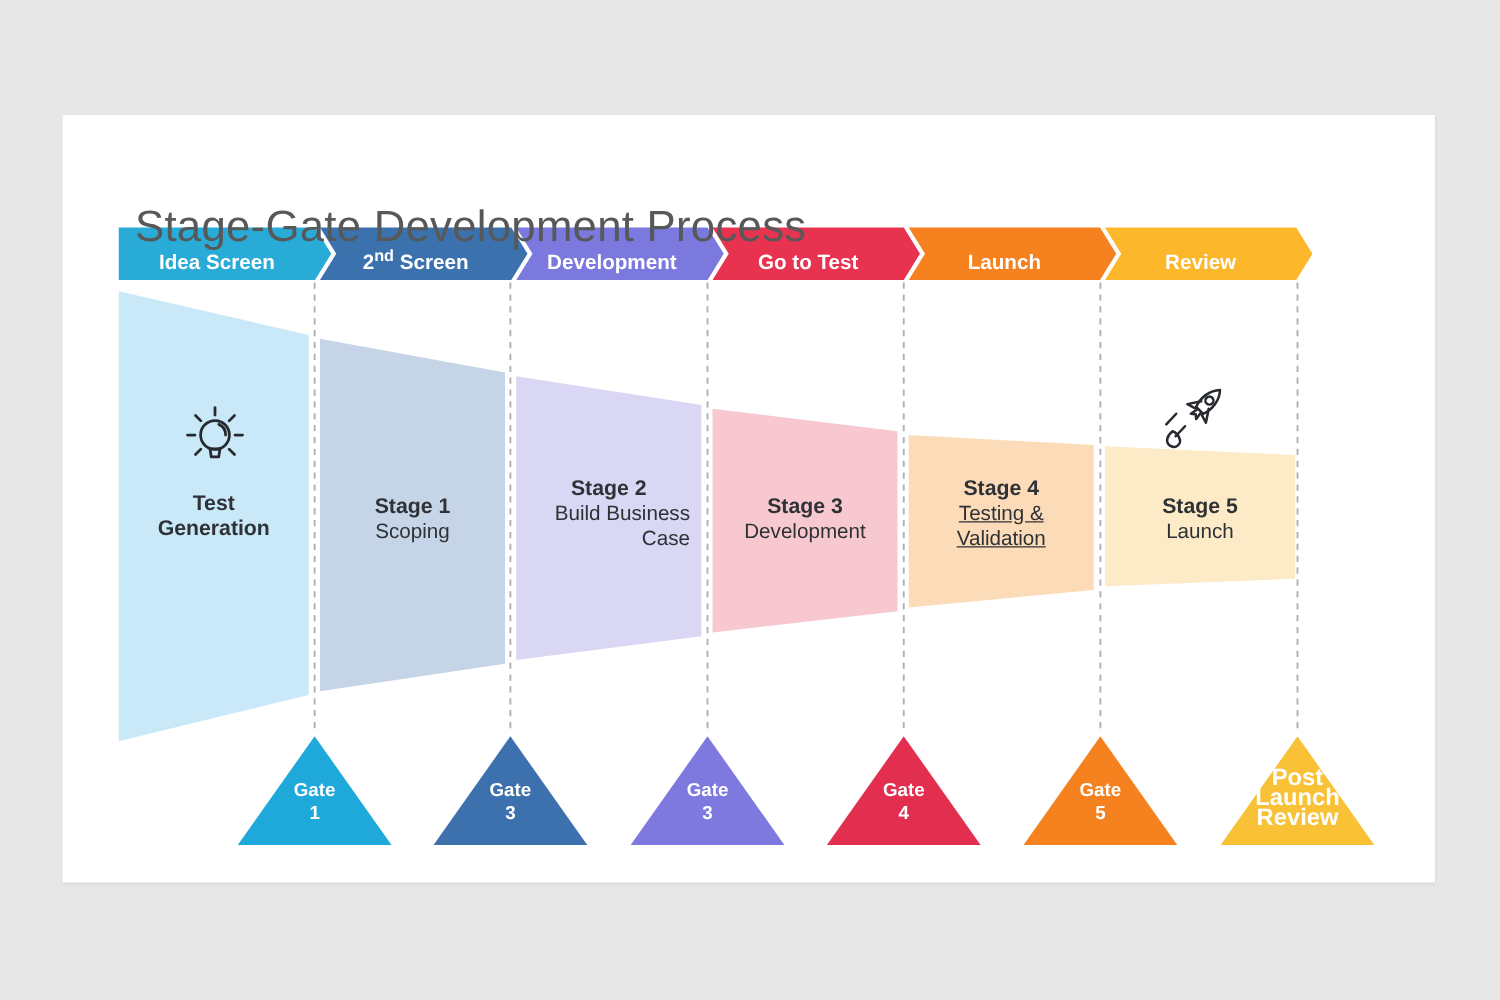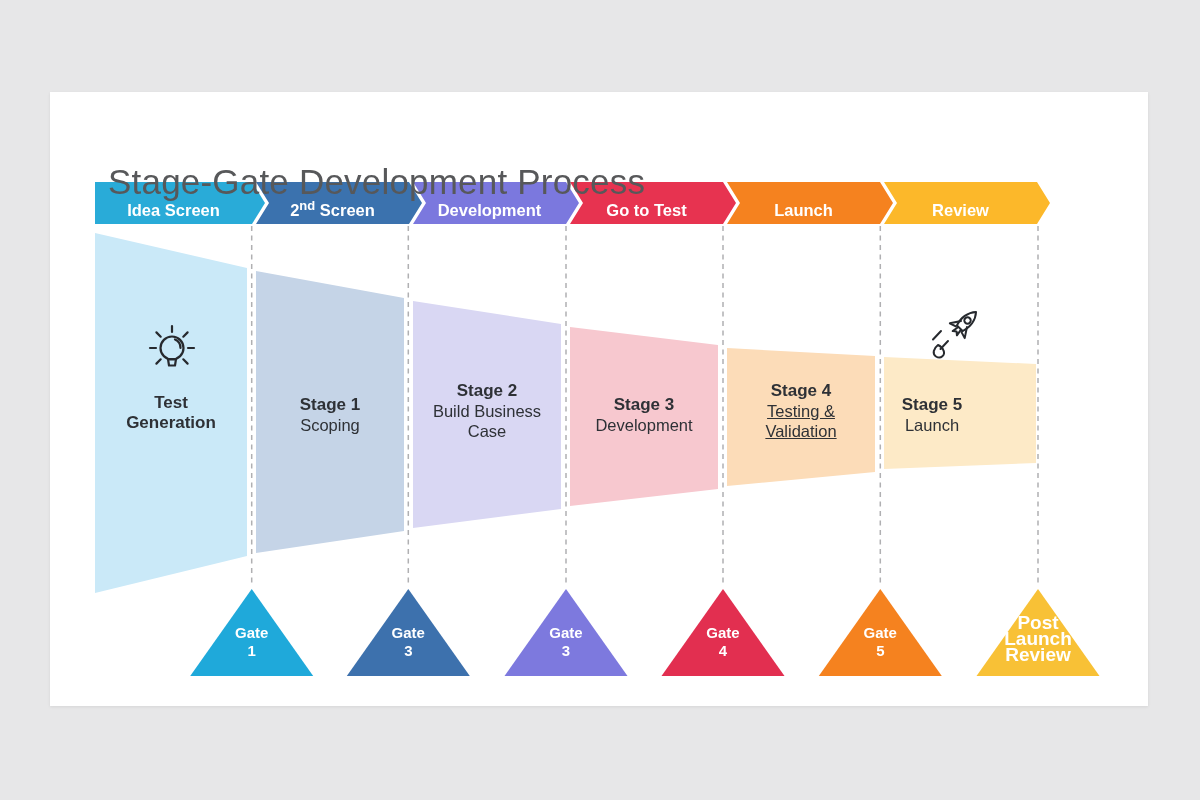--- a/index.html
+++ b/index.html
@@ -24,21 +24,21 @@
     position:absolute;top:186px;height:34px;width:150px;
     display:flex;align-items:flex-end;justify-content:center;
     color:#ffffff;font-size:16.5px;font-weight:700;
   }
   .banner-label sup{font-size:13px;line-height:0;}
   .stage-label{
     position:absolute;width:170px;text-align:center;
     color:#2e3136;font-size:16.5px;line-height:20px;
   }
   .stage-label .ttl{font-weight:700;font-size:17px;}
-  .wrap-130{max-width:130px;margin:0 auto;}
+  .wrap-130{max-width:130px;margin:0 auto;text-align:right;}
   .wrap-110{max-width:110px;margin:0 auto;text-decoration:underline;}
   .gate-label{
     position:absolute;width:90px;top:624px;text-align:center;
     color:#ffffff;font-size:15px;font-weight:700;line-height:18px;
   }
   .gate-label.small{font-size:19px;line-height:16px;top:615px;width:90px;}
 </style>
 </head>
 <body>
 
@@ -137,21 +137,21 @@
   <div class="wrap-130">Build Business Case</div>
 </div>
 <div class="stage-label" style="left:559px;top:395px">
   <div class="ttl">Stage 3</div>
   <div>Development</div>
 </div>
 <div class="stage-label" style="left:716px;top:381px">
   <div class="ttl">Stage 4</div>
   <div class="wrap-110">Testing &amp; Validation</div>
 </div>
-<div class="stage-label" style="left:847px;top:395px">
+<div class="stage-label" style="left:875px;top:395px">
   <div class="ttl">Stage 5</div>
   <div>Launch</div>
 </div>
 
 <div class="gate-label" style="left:206.7px">
   <div>Gate</div>
     <div>1</div>
 </div>
 <div class="gate-label" style="left:363.3px">
   <div>Gate</div>

